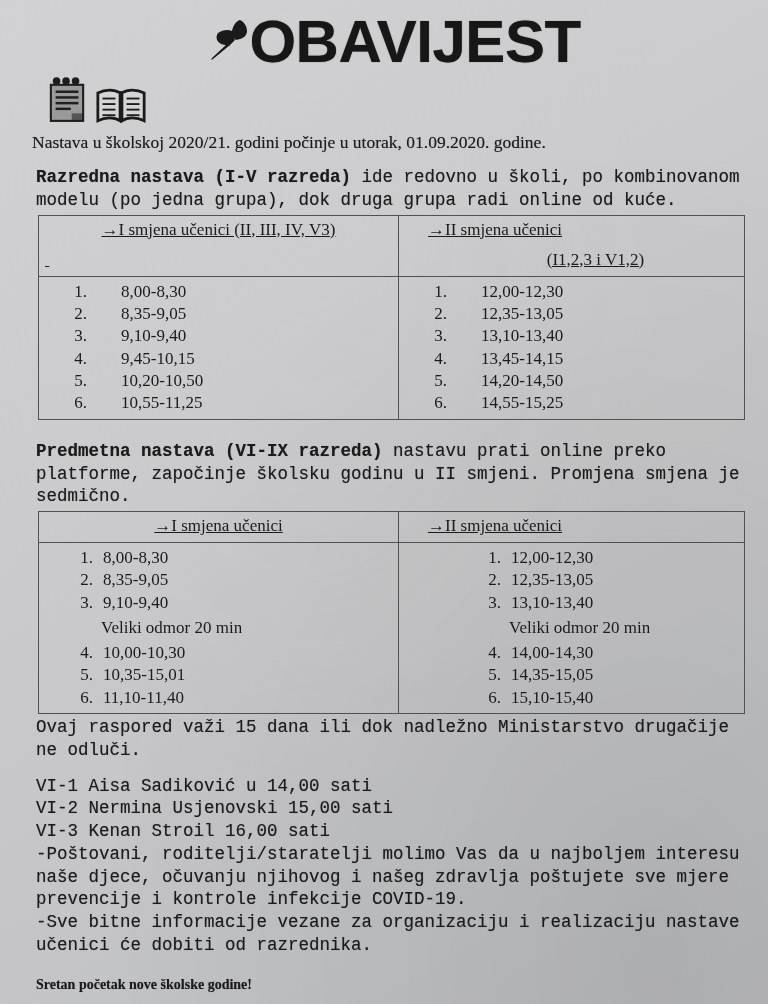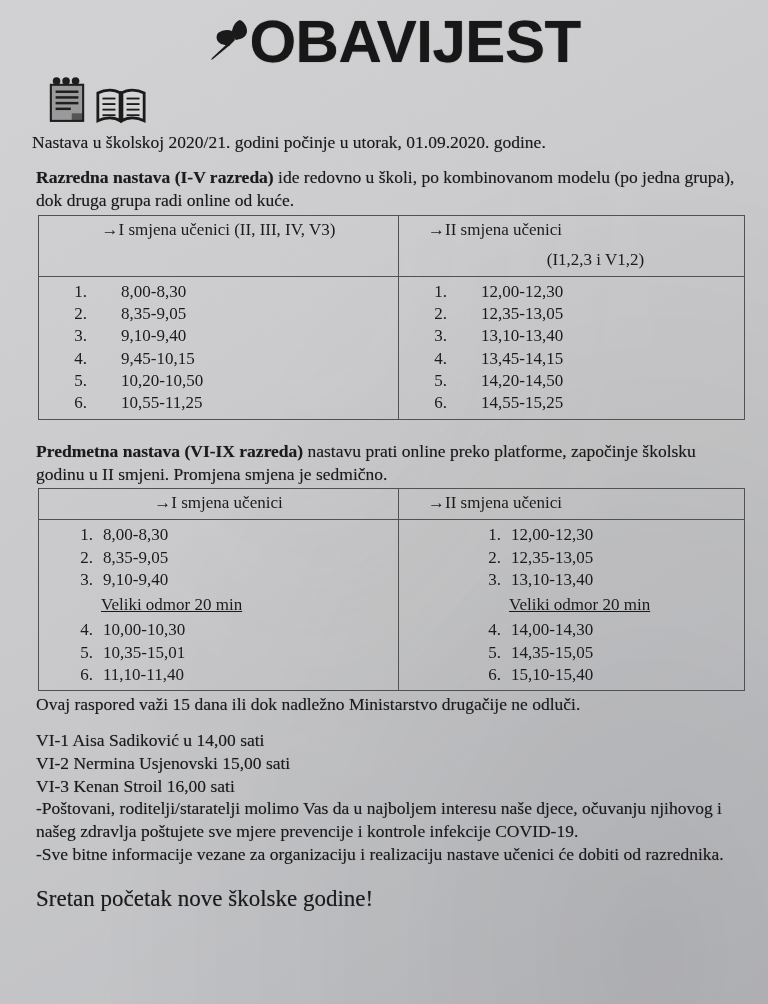--- a/index.html
+++ b/index.html
@@ -73,20 +73,21 @@
   .note-icon, .book-icon { display:block; }
   .lead {
     margin: 2px 0 0 10px;
     font-size: 17.5px;
   }
   .para {
     margin: 0 0 0 14px;
     font-size: 17.5px;
     line-height: 1.30;
     max-width: 712px;
+    font-family: Liberation Mono, monospace;
   }
   .spacer-sm { height: 13px; }
   .spacer-md { height: 20px; }
 
   
   table.sched {
     border-collapse: collapse;
     width: 706px;
     margin: 3px 0 0 16px;
     table-layout: fixed;
@@ -98,20 +99,21 @@
     vertical-align: top;
     font-weight: normal;
   }
   table.sched .col-l { width: 360px; }
   table.sched .col-r { width: 346px; }
 
   .hdr-cell {
     padding: 3px 6px 5px 6px;
     font-size: 17px;
     line-height: 1.30;
+    text-decoration: underline;
   }
   .hdr-main { text-align: center; }
   .hdr-sub { text-align: center; padding-left: 54px; }
   .hdr-left-aligned { text-align: left; padding-left: 6px; margin-left: 23px; }
 
   .slot-list {
     list-style: none;
     margin: 0;
     padding: 4px 0 4px 0;
     font-size: 17px;
@@ -133,27 +135,26 @@
 
   
   .t2 .slot-list.left { padding-left: 34px; }
   .t2 .slot-list.right { padding-left: 82px; }
   .t2 .slot-list li .num { width: 20px; }
   .t2 .slot-list li .val { padding-left: 10px; }
   .t2 .brk {
     display: block;
     padding-left: 62px;
     white-space: nowrap;
-    text-decoration: underline;
   }
 
   
   .closing-bold {
-    font-weight: normal;
-    font-size: 23px;
+    font-weight: bold;
+    font-size: 14px;
     margin: 0 0 0 14px;
   }
   .blur { text-shadow: 0 0 0.8px rgba(0,0,0,0.4); }
 </style>
 </head>
 <body>
 
 <div class="page">
   <div class="content">
 

